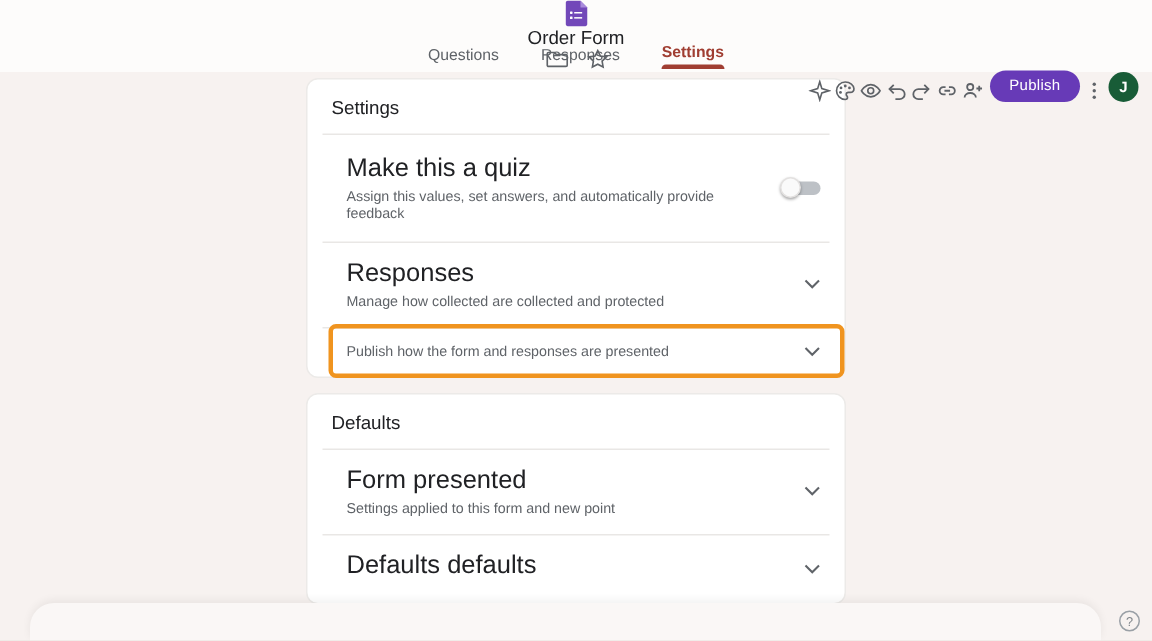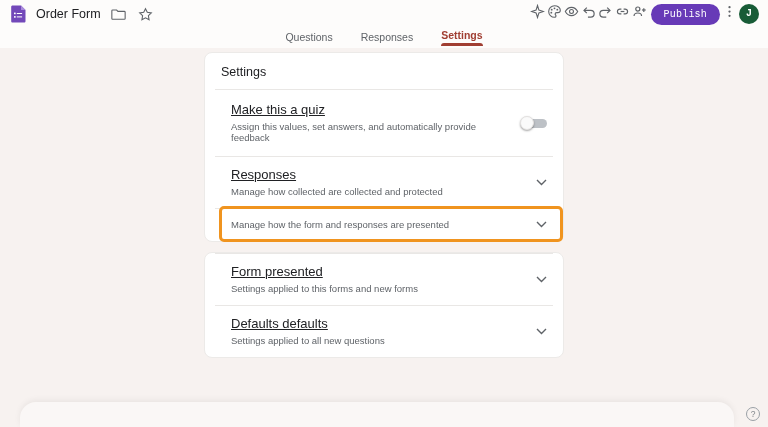--- a/index.html
+++ b/index.html
@@ -6,27 +6,28 @@
   html,body { background:#e9e5e2; }
   body { font-family: "Liberation Sans", "DejaVu Sans", sans-serif; }
   .canvas {
     position: relative; width: 768px; height: 427px;
     background: #f7f2f0; overflow: hidden;
   }
   
   .appbar {
     height: 28px; background: #fdfcfb; display: flex; align-items: center;
     padding: 0 9px 0 10px;
+    flex-direction: column;
   }
   .logo { width: 17px; height: 18px; display:block; flex: 0 0 auto; }
   .doc-title { font-size: 12.5px; color: #202124; margin: 0 10px 0 9px; white-space: nowrap; }
   .title-icons { display: flex; align-items: center; gap: 12px; }
   .icon16 { width: 15px; height: 15px; display: block; }
   .icon16 * { vector-effect: non-scaling-stroke; }
-  .appbar-right { margin-left: auto; display: flex; align-items: flex-start; gap: 2px; font-family: Liberation Mono, monospace; }
+  .appbar-right { margin-left: auto; display: flex; align-items: flex-end; gap: 2px; }
   .ibtn { display: flex; align-items: center; justify-content: center; cursor: pointer; }
   .publish-btn {
     background: #673AB7; color: #fff; border: none; border-radius: 12px;
     font-size: 10px; font-family: inherit; padding: 5px 13px; cursor: pointer;
     letter-spacing: .2px; margin-left: 2px;
   }
   .avatar {
     width: 20px; height: 20px; border-radius: 50%; background: #185C37;
     color: #fff; font-size: 10px; font-weight: bold; display: flex;
     align-items: center; justify-content: center;
@@ -50,21 +51,21 @@
   }
   .card + .card { margin-top: 10px; }
   .card-title { font-size: 12.5px; color: #202124; padding: 12px 16px 10px 16px; }
   .divider { height: 1px; background: #e9e7e5; margin: 0 10px; }
   .row {
     display: flex; align-items: center; padding: 10px 16px 11px 26px;
     position: relative; cursor: pointer;
   }
   .row.tall { padding: 12px 16px 13px 26px; }
   .row-text { flex: 1; min-width: 0; }
-  .row-title { font-size: 13px; color: #202124; margin-bottom: 4px; text-decoration: underline; }
+  .row-title { font-size: 17px; color: #202124; margin-bottom: 4px; }
   .row-desc { font-size: 9.5px; color: #5f6368; }
   .chev { flex: 0 0 auto; margin-left: 10px; display: flex; }
   
   .highlight-ring {
     position: absolute; left: 14px; right: 0px; top: -3px; bottom: -1px;
     border: 3px solid #F0941F; border-radius: 5px; pointer-events: none;
   }
   
   .toggle { position: relative; width: 26px; height: 14px; flex: 0 0 auto; margin-left: 10px; cursor: pointer; }
   .toggle .track { position: absolute; left: 2px; right: 0; top: 3px; height: 9px; border-radius: 5px; background: #bdc1c6; }
@@ -207,50 +208,50 @@
           <svg width="11" height="7" viewBox="0 0 11 7" fill="none" stroke="#5f6368" stroke-width="1.4">
               <polyline points="1,1 5.5,5.5 10,1"></polyline>
             </svg>
         </span>
       </div>
       <div class="divider"></div>
 
       <div class="row">
         <div class="highlight-ring"></div>
         <div class="row-text">
-          <div class="row-desc">Manage how the form and responses are presented</div>
+          <div class="row-desc">Publish how the form and responses are presented</div>
         </div>
         <span class="chev">
           <svg width="11" height="7" viewBox="0 0 11 7" fill="none" stroke="#5f6368" stroke-width="1.4">
               <polyline points="1,1 5.5,5.5 10,1"></polyline>
             </svg>
         </span>
       </div>
     </div>
 
     <div class="card">
+      <div class="card-title">Defaults</div>
       <div class="divider"></div>
 
       <div class="row">
         <div class="row-text">
           <div class="row-title">Form presented</div>
-          <div class="row-desc">Settings applied to this forms and new forms</div>
+          <div class="row-desc">Settings applied to this form and new point</div>
         </div>
         <span class="chev">
           <svg width="11" height="7" viewBox="0 0 11 7" fill="none" stroke="#5f6368" stroke-width="1.4">
               <polyline points="1,1 5.5,5.5 10,1"></polyline>
             </svg>
         </span>
       </div>
       <div class="divider"></div>
 
       <div class="row">
         <div class="row-text">
           <div class="row-title">Defaults defaults</div>
-          <div class="row-desc">Settings applied to all new questions</div>
         </div>
         <span class="chev">
           <svg width="11" height="7" viewBox="0 0 11 7" fill="none" stroke="#5f6368" stroke-width="1.4">
               <polyline points="1,1 5.5,5.5 10,1"></polyline>
             </svg>
         </span>
       </div>
     </div>
   </div>
 

